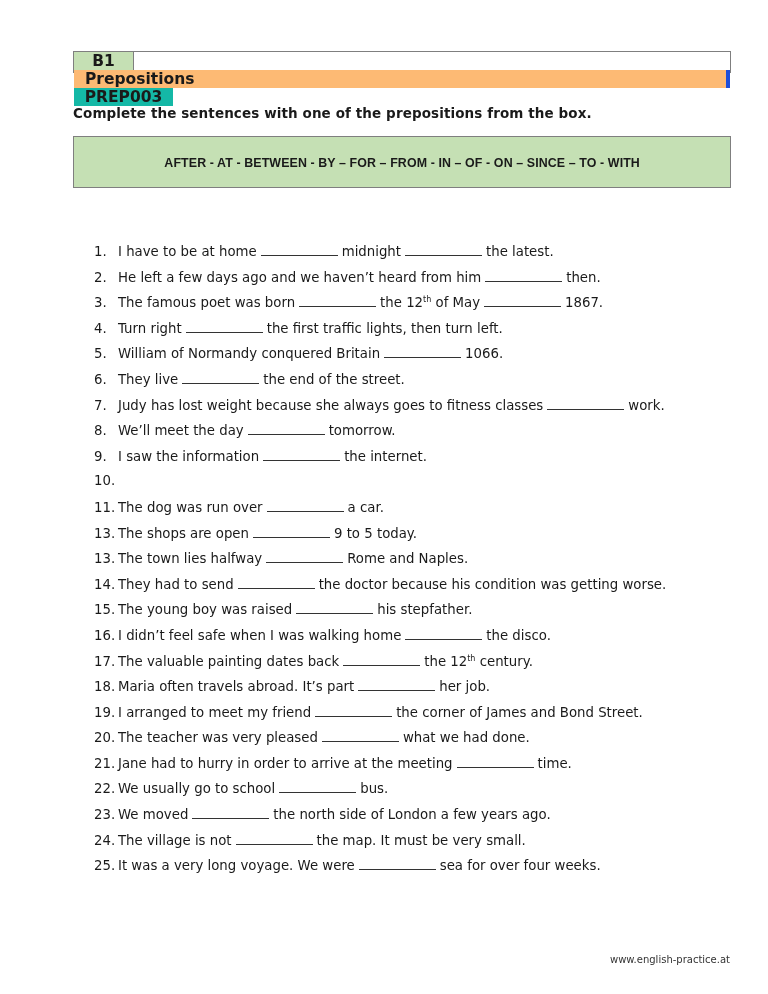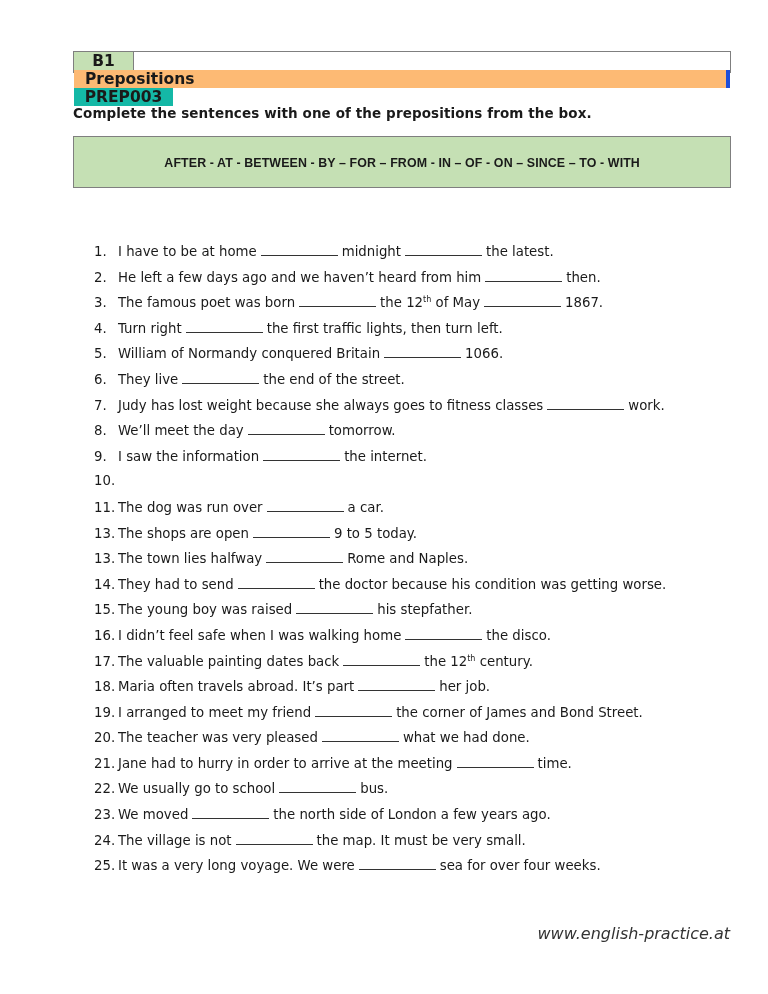--- a/index.html
+++ b/index.html
@@ -32,21 +32,21 @@
     }
     .exercise-item { height: 25.6px; display: flex; align-items: baseline; white-space: nowrap; }
     .num { display: inline-block; width: 24px; }
     .text { display: inline; }
     .blank {
       display: inline-block; width: 77px; border-bottom: 1px solid #333; height: 12px;
       margin: 0 4px; vertical-align: baseline;
     }
     sup { font-size: 8px; line-height: 0; text-align: center; }
     .footer {
-      position: absolute; right: 38px; top: 924px; font-size: 16px; color: #333; font-style: italic;
+      position: absolute; right: 38px; top: 954px; font-size: 10px; color: #333;
     }
   </style>
 </head>
 <body>
 
 <div class="header-table">
   <div class="hcell level">B1</div>
   <div class="hcell title">Prepositions</div>
   <div class="hcell code">PREP003</div>
 </div>

